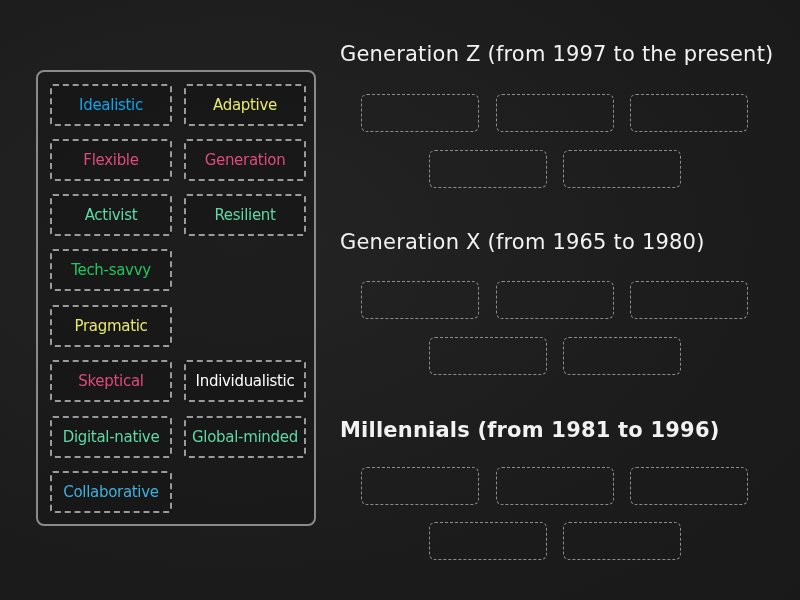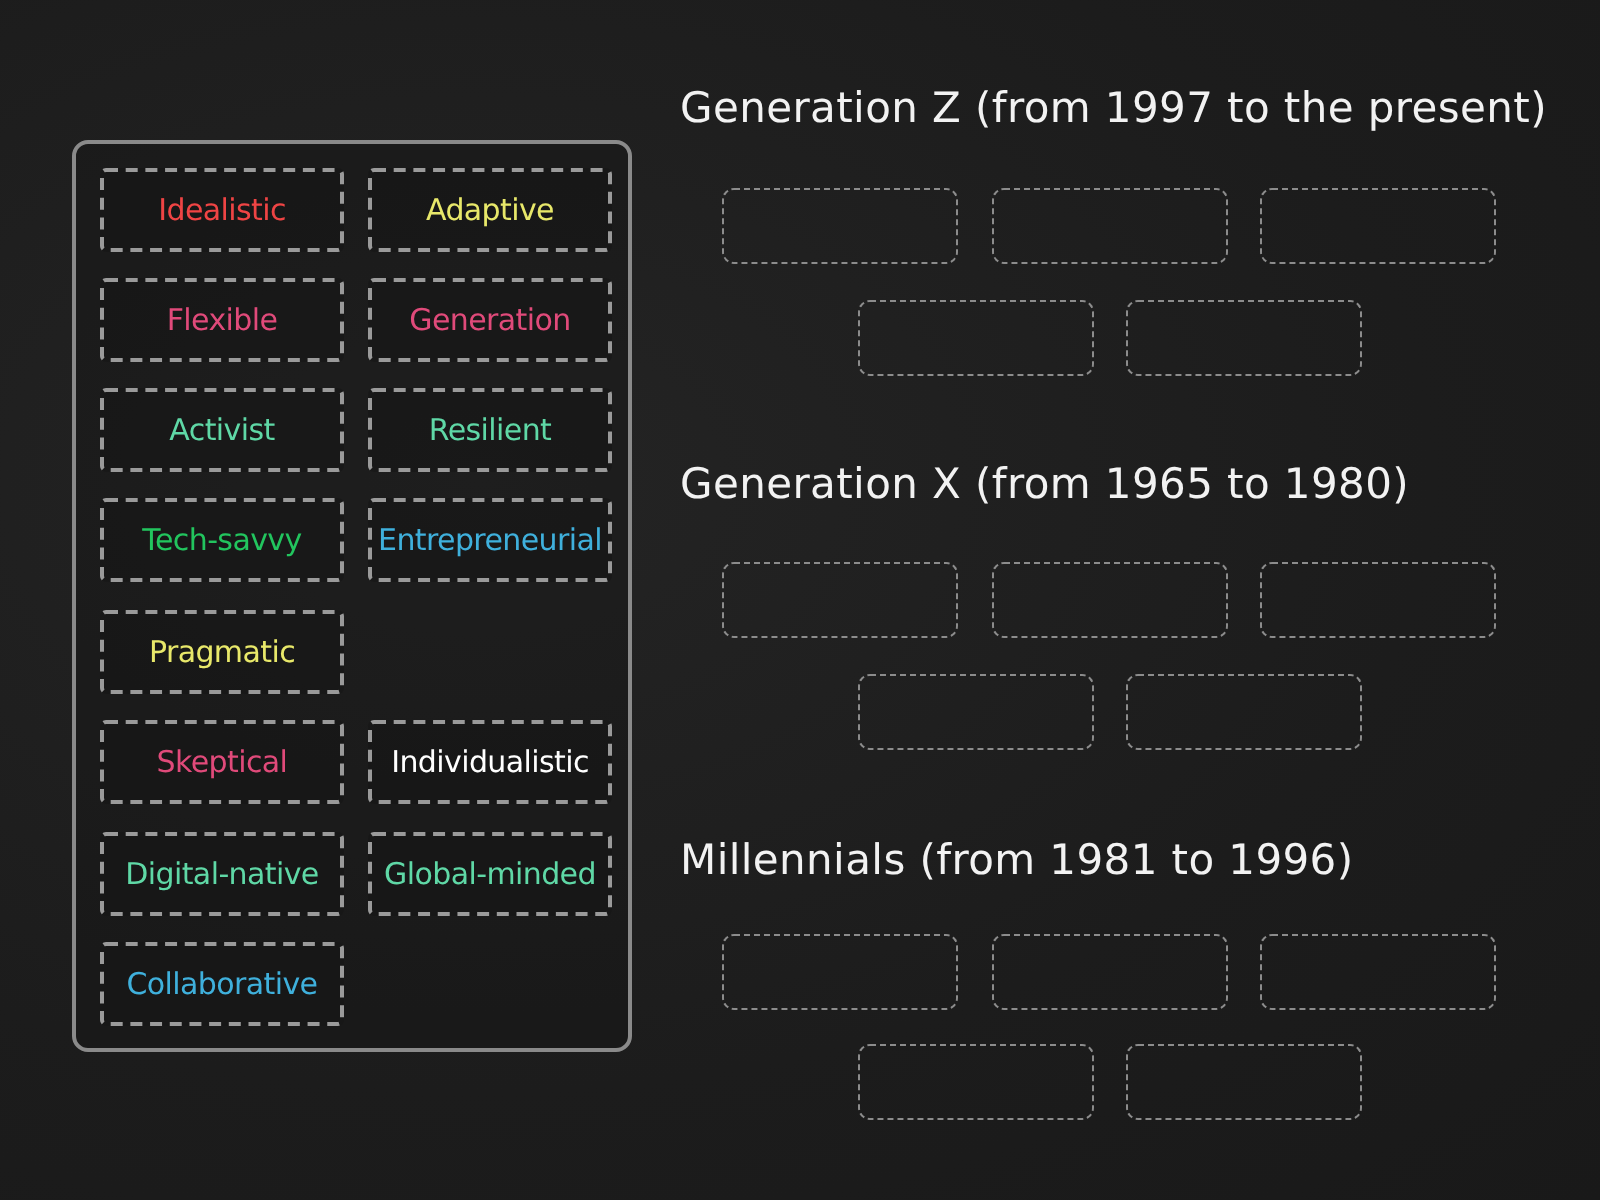--- a/index.html
+++ b/index.html
@@ -28,28 +28,27 @@
     }
     .slot {
       position: absolute; width: 118px; height: 38px; box-sizing: border-box;
       border: 1.5px dashed #8c8c8c; border-radius: 6px;
     }
   </style>
 </head>
 <body>
 
 <div class="bank">
-  <div class="tile" style="left: 12px; top: 12px; color: #ef4444;">Idealistic</div>
+  <div class="tile" style="left: 12px; top: 12px; color: #0ea5e9;">Idealistic</div>
   <div class="tile" style="left: 146px; top: 12px; color: rgb(232, 232, 106);">Adaptive</div>
   <div class="tile" style="left: 12px; top: 67px; color: rgb(224, 74, 122);">Flexible</div>
   <div class="tile" style="left: 146px; top: 67px; color: rgb(224, 74, 122);">Generation</div>
   <div class="tile" style="left: 12px; top: 122px; color: rgb(95, 216, 166);">Activist</div>
   <div class="tile" style="left: 146px; top: 122px; color: rgb(95, 216, 166);">Resilient</div>
   <div class="tile" style="left: 12px; top: 177px; color: #22c55e;">Tech-savvy</div>
-  <div class="tile" style="left: 146px; top: 177px; color: rgb(63, 176, 220);">Entrepreneurial</div>
   <div class="tile" style="left: 12px; top: 233px; color: rgb(232, 232, 106);">Pragmatic</div>
   <div class="tile" style="left: 12px; top: 288px; color: rgb(224, 74, 122);">Skeptical</div>
   <div class="tile" style="left: 146px; top: 288px; color: #ffffff;">Individualistic</div>
   <div class="tile" style="left: 12px; top: 344px; color: rgb(95, 216, 166);">Digital-native</div>
   <div class="tile" style="left: 146px; top: 344px; color: rgb(95, 216, 166);">Global-minded</div>
   <div class="tile" style="left: 12px; top: 399px; color: rgb(63, 176, 220);">Collaborative</div>
 </div>
 
 <div class="heading" style="top:42px;">Generation Z (from 1997 to the present)</div>
 <div class="slot" style="left:361px;top:94px;"></div>
@@ -58,18 +57,18 @@
 <div class="slot" style="left:429px;top:150px;"></div>
 <div class="slot" style="left:563px;top:150px;"></div>
 
 <div class="heading" style="top:230px;">Generation X (from 1965 to 1980)</div>
 <div class="slot" style="left:361px;top:281px;"></div>
 <div class="slot" style="left:496px;top:281px;"></div>
 <div class="slot" style="left:630px;top:281px;"></div>
 <div class="slot" style="left:429px;top:337px;"></div>
 <div class="slot" style="left:563px;top:337px;"></div>
 
-<div class="heading" style="top:418px;">Millennials (from 1981 to 1996)</div>
+<div class="heading" style="top:418px;font-weight:bold;">Millennials (from 1981 to 1996)</div>
 <div class="slot" style="left:361px;top:467px;"></div>
 <div class="slot" style="left:496px;top:467px;"></div>
 <div class="slot" style="left:630px;top:467px;"></div>
 <div class="slot" style="left:429px;top:522px;"></div>
 <div class="slot" style="left:563px;top:522px;"></div>
 
 </body></html>

